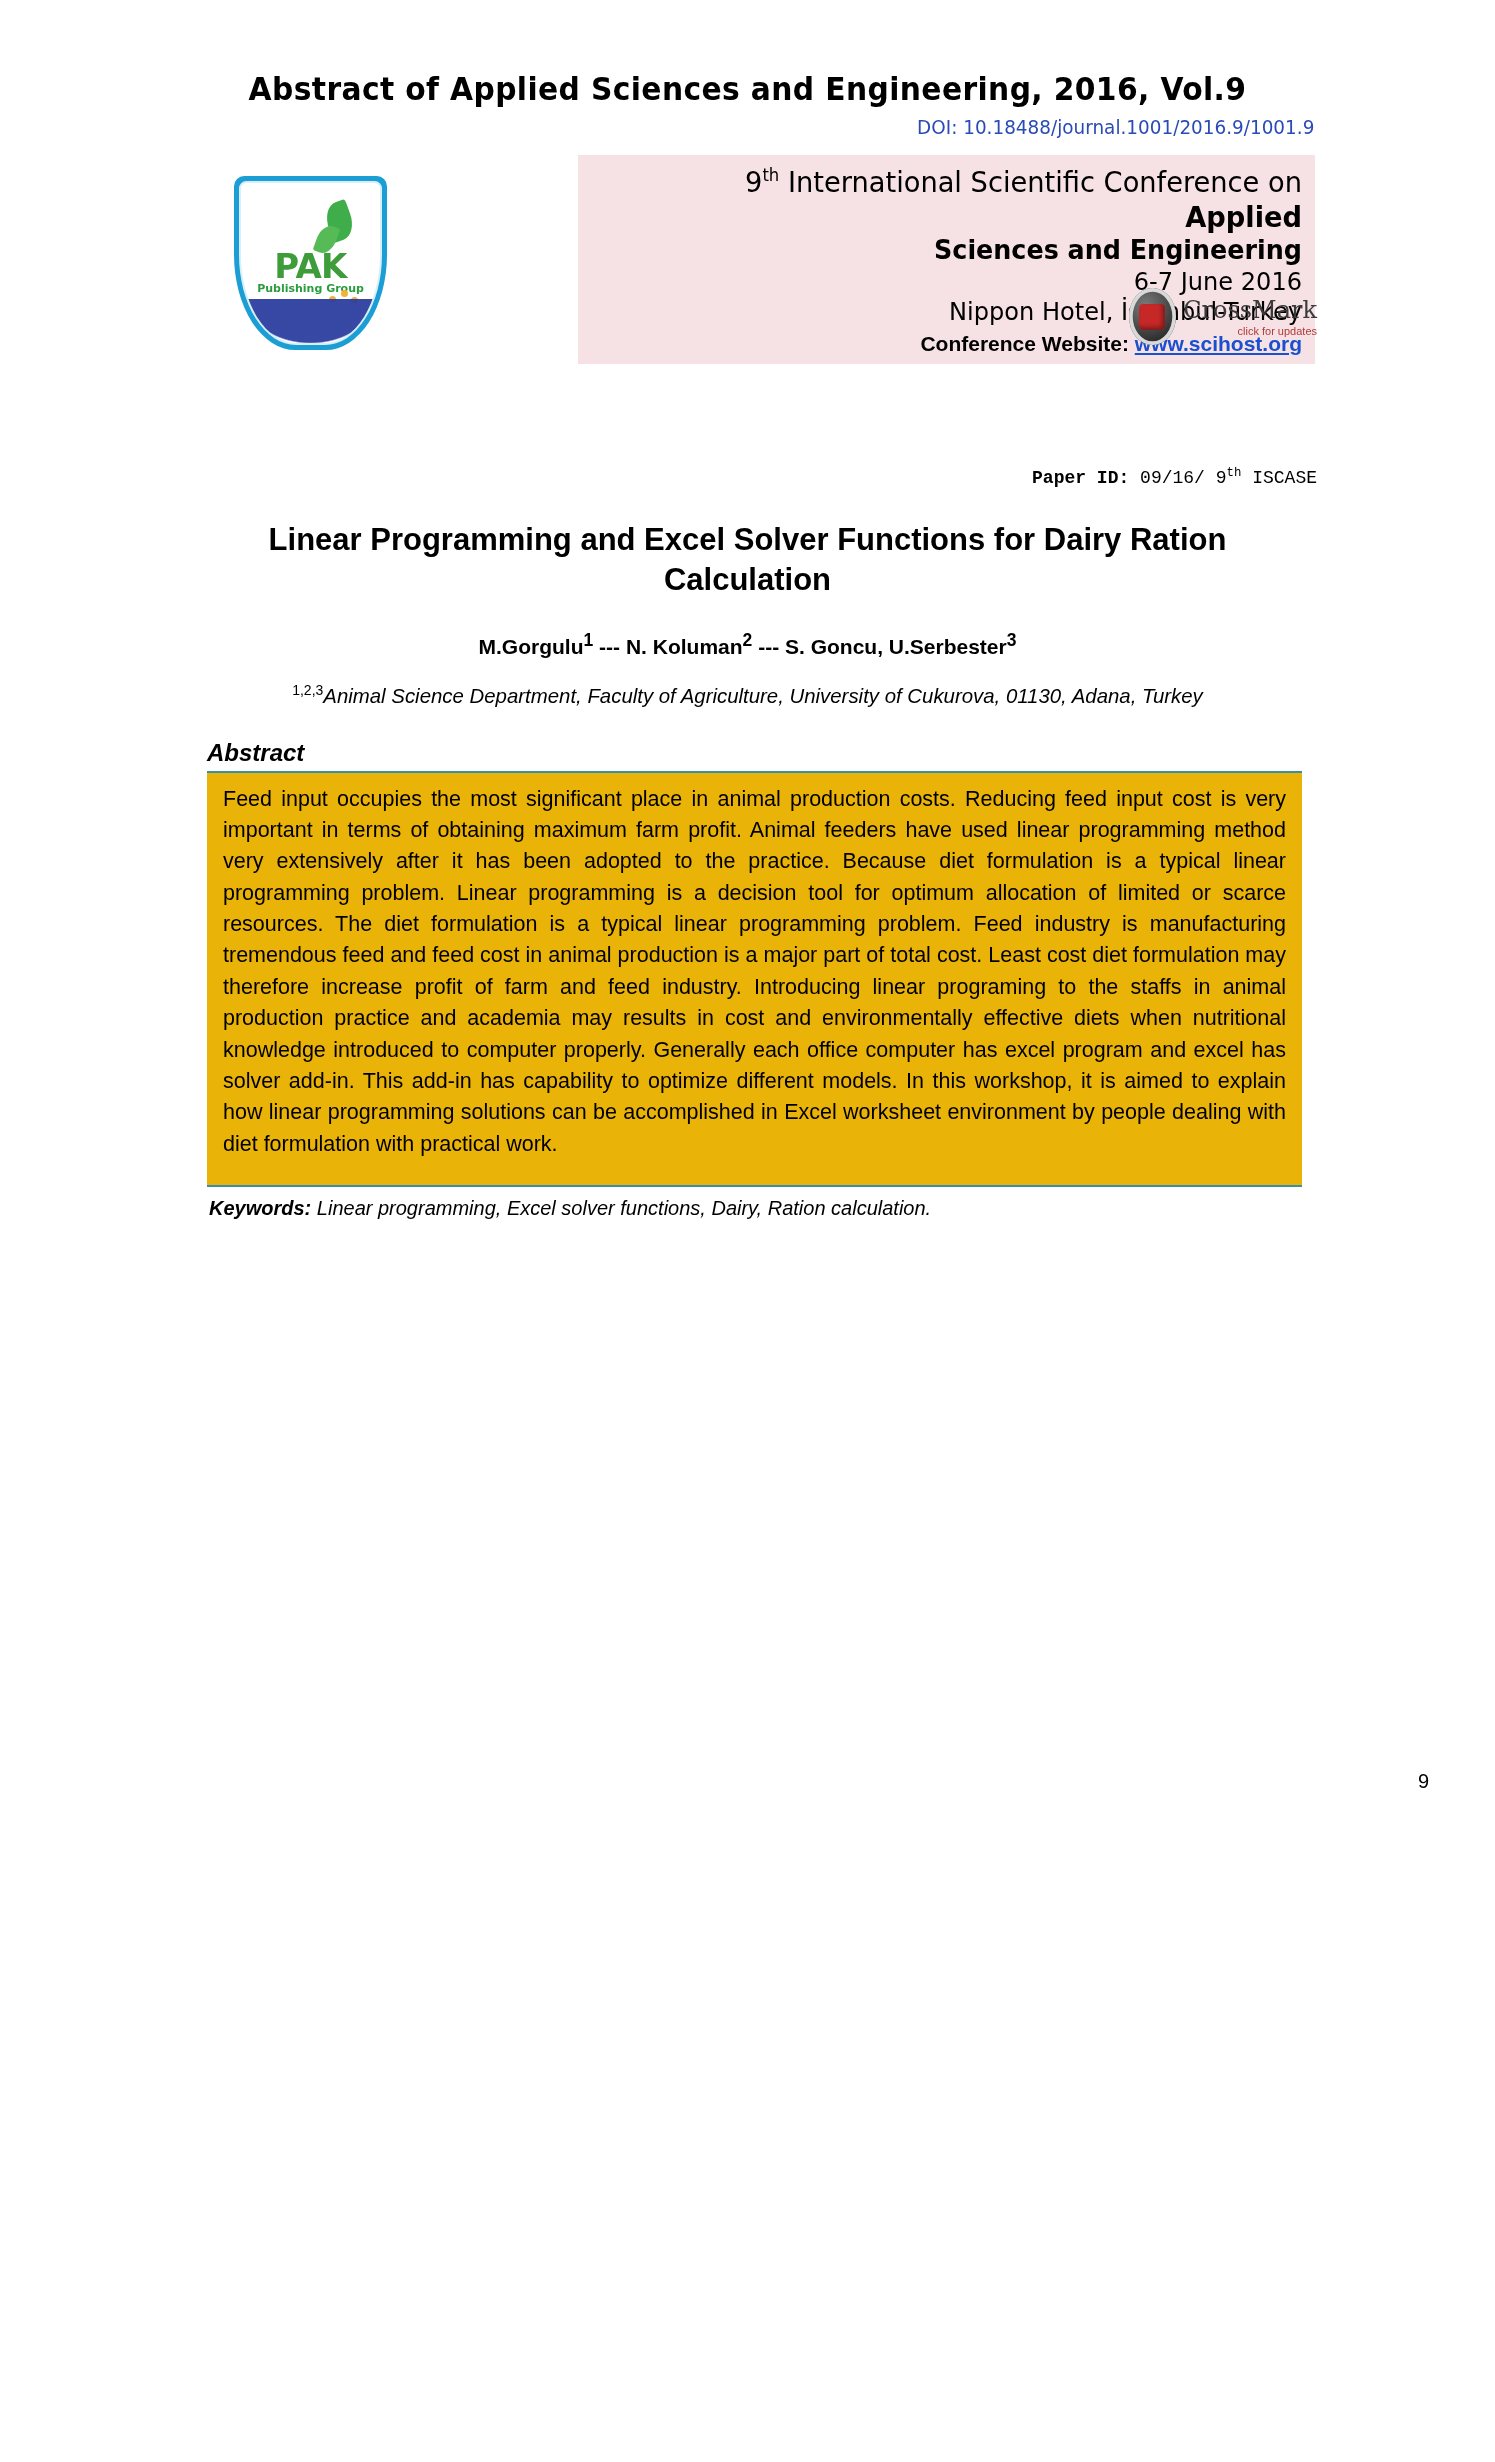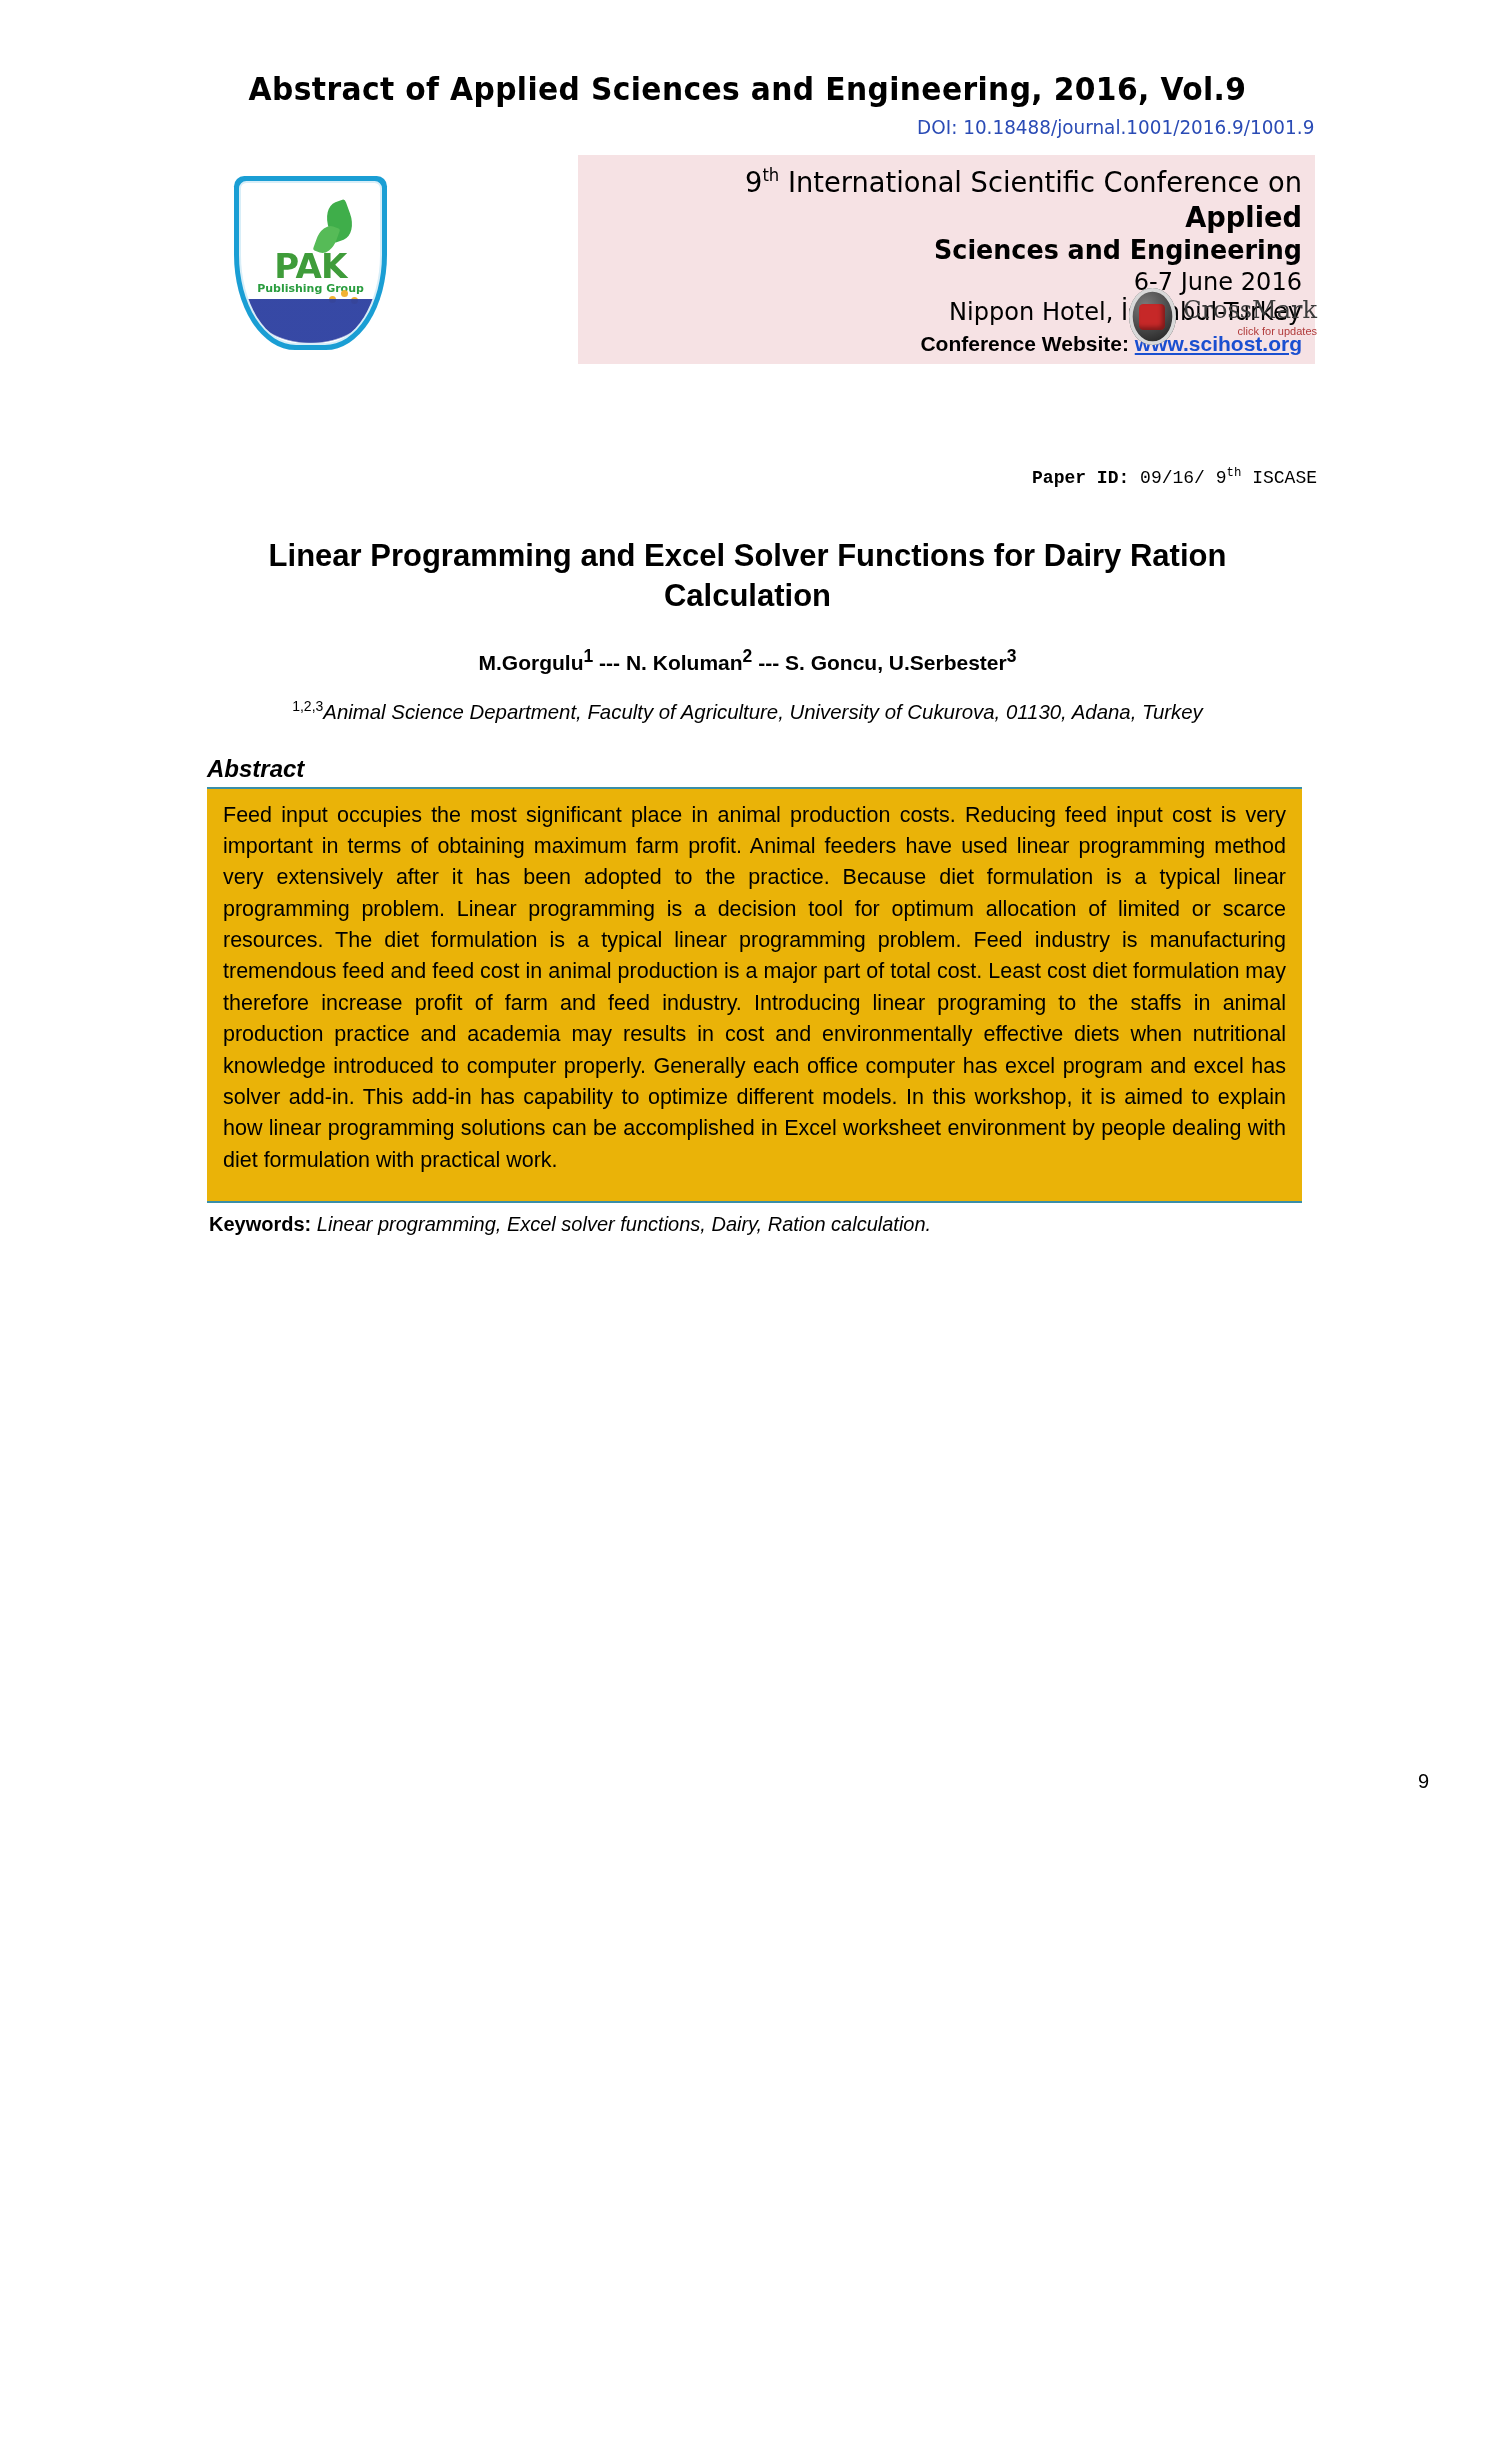--- a/index.html
+++ b/index.html
@@ -238,21 +238,21 @@
     text-align: right;
     font-family: Liberation Mono, monospace;
     font-size: 18px;
     color: #000;
   }
   .paper-id b { font-weight: bold; }
   .paper-id .sup { font-size: 12.4px; vertical-align: super; }
 
   
   .paper-title {
-    margin: 48px auto 0 auto;
+    margin: 32px auto 0 auto;
     width: 1095px;
     text-align: center;
     font-family: "Liberation Sans", sans-serif;
     font-weight: bold;
     font-size: 31px;
     line-height: 1.28;
     color: #000;
   }
   .authors {
     margin-top: 30px;
@@ -302,20 +302,21 @@
   }
   .keywords {
     margin: 10.2px 0 0 31px;
     width: 1095px;
     font-family: "Liberation Sans", sans-serif;
     font-size: 20px;
     color: #000;
   }
   .keywords b {
     font-weight: bold;
+    font-style: italic;
   }
   .keywords span.kw {
     font-style: italic;
   }
 
   
   .page-number {
     position: absolute;
     right: 66px;
     bottom: 85px;

